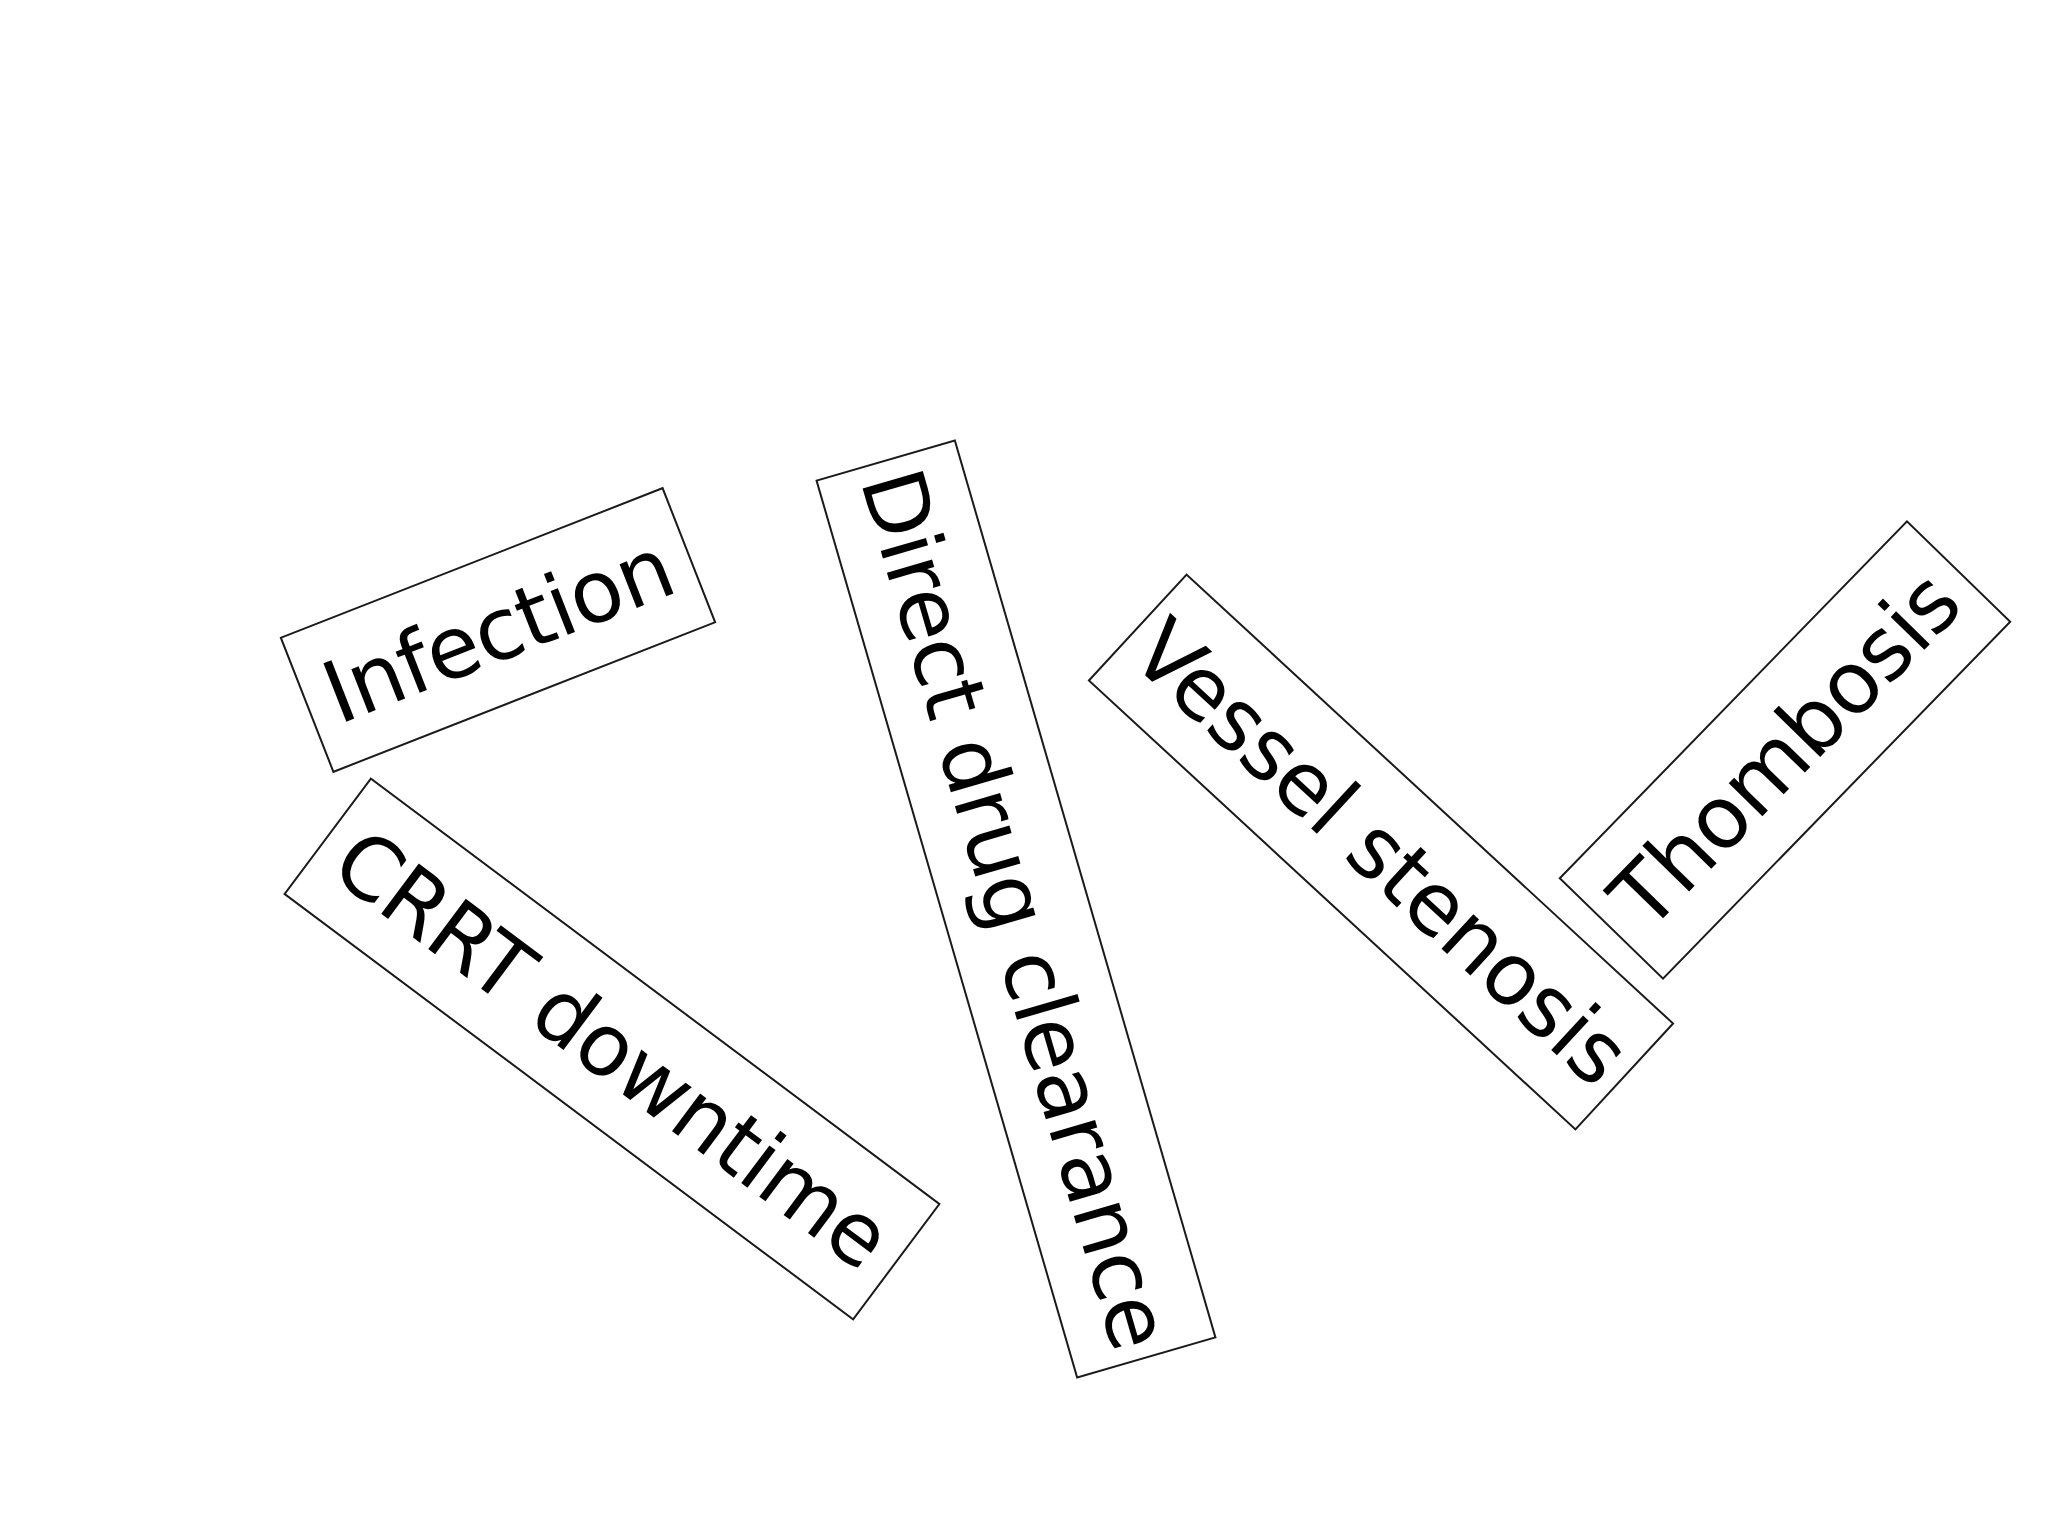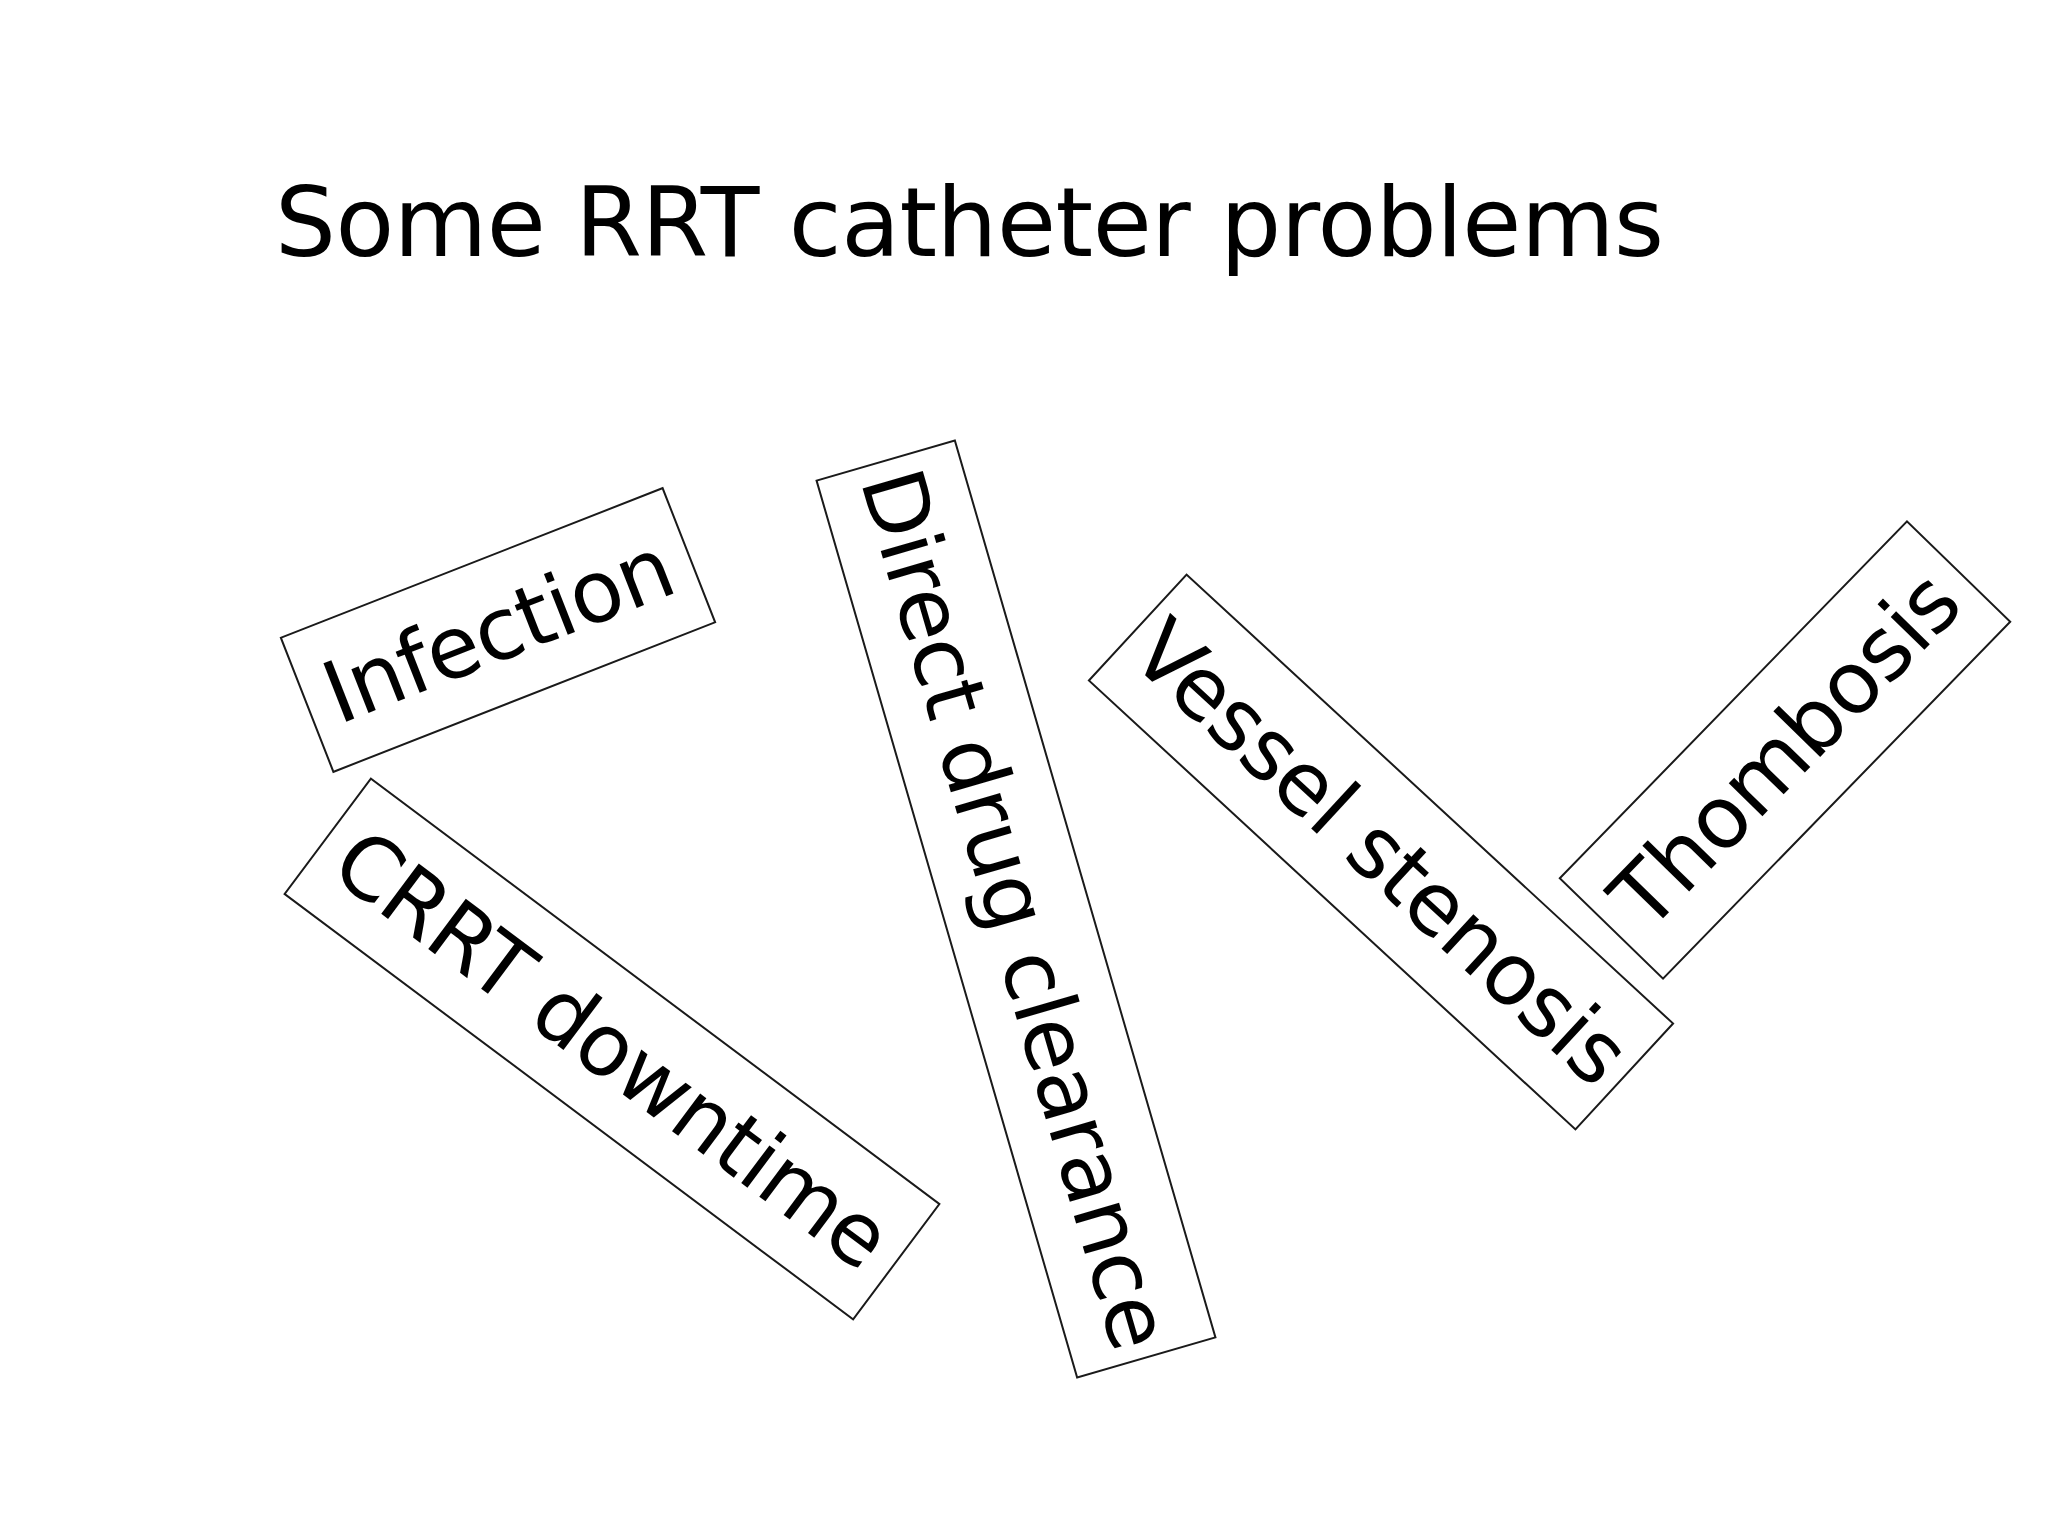--- a/index.html
+++ b/index.html
@@ -86,21 +86,20 @@
     left: 1535px; top: 677px; width: 500px; height: 146px;
     transform: rotate(-45.8deg);
   }
   #box-thombosis .label-text { font-size: 86px; }
 </style>
 </head>
 <body>
 
 <div id="slide">
 
-  <h1 id="slide-title">Some RRT catheter problems</h1>
 
   <div class="label-box" id="box-infection">
     <span class="label-text">Infection</span>
   </div>
 
   <div class="label-box" id="box-crrt-downtime">
     <span class="label-text">CRRT downtime</span>
   </div>
 
   <div class="label-box" id="box-direct-drug-clearance">

